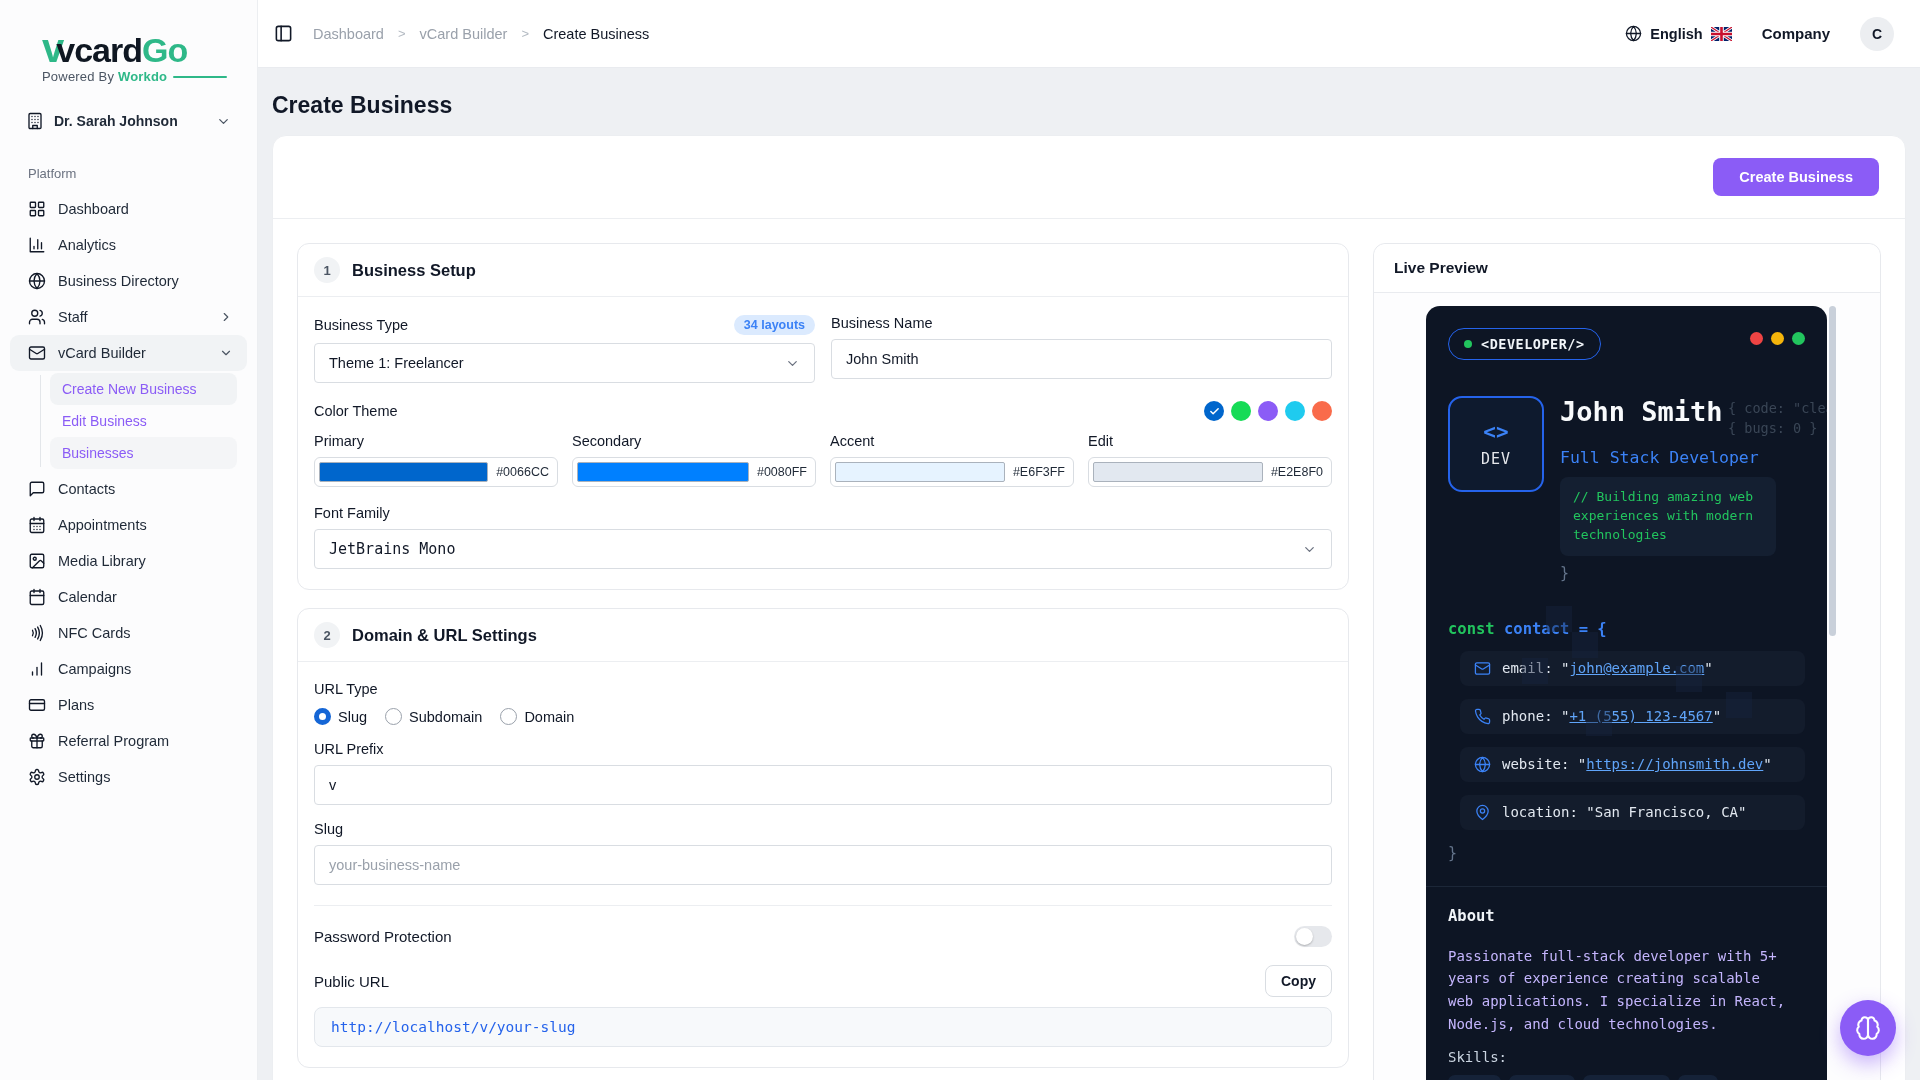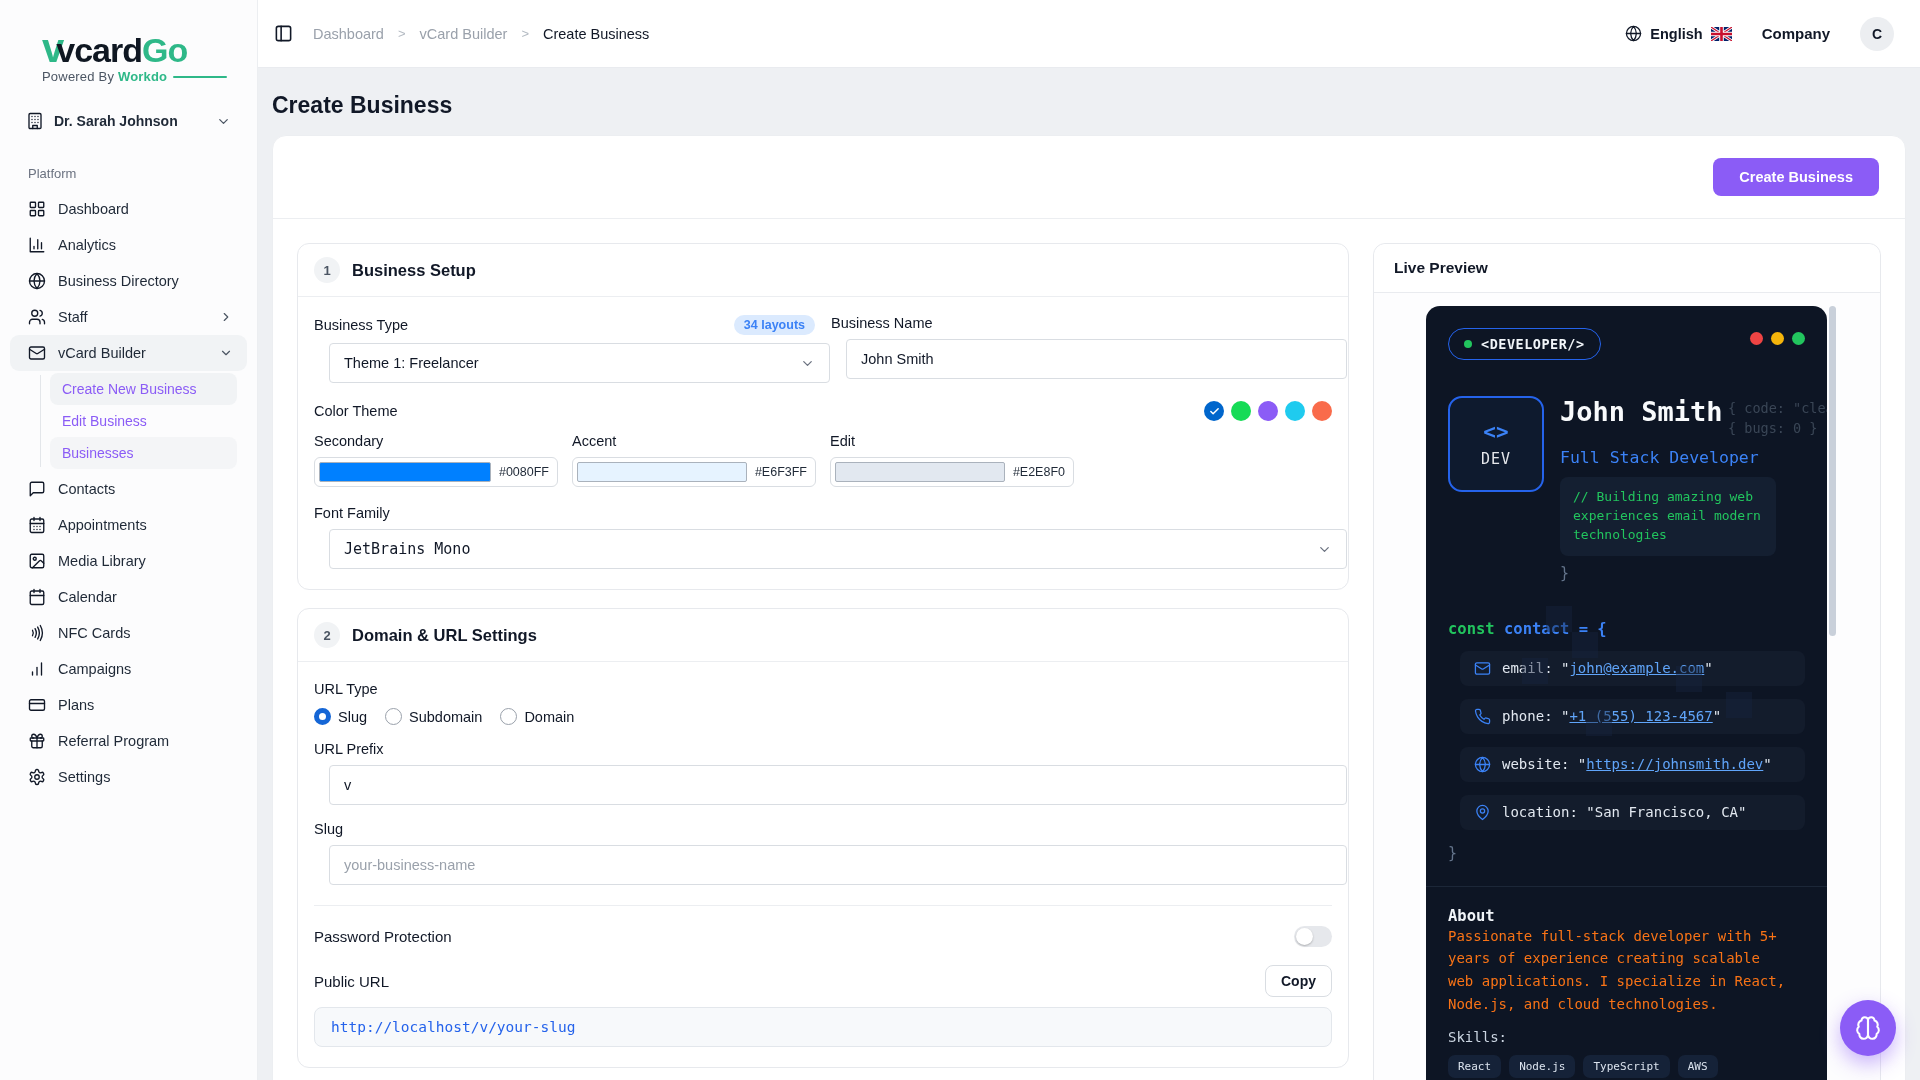--- a/index.html
+++ b/index.html
@@ -59,21 +59,21 @@
   .section { border:1px solid #e7e9ed; border-radius:12px; background:#fff; }
   .sec-head { display:flex; align-items:center; gap:12px; padding:13px 16px; border-bottom:1px solid #eceef1; }
   .step-badge { width:26px; height:26px; border-radius:50%; background:#f1f3f5; color:#4b5563; font-size:13px; font-weight:600; display:flex; align-items:center; justify-content:center; }
   .sec-title { font-size:16.5px; font-weight:700; color:#111827; }
   .sec-body { padding:18px 16px 20px 16px; }
 
   .grid-2 { display:grid; grid-template-columns:1fr 1fr; gap:16px; }
   .field-label-row { display:flex; align-items:center; justify-content:space-between; margin-bottom:8px; }
   .field-label { font-size:14.5px; font-weight:500; color:#111827; }
   .badge-blue { background:#dbeafe; color:#3b82f6; font-size:12.5px; font-weight:600; padding:3px 10px; border-radius:999px; }
-  .select, .input { height:40px; border:1px solid #d9dde2; border-radius:4px; background:#fff; display:flex; align-items:center; padding:0 14px; font-size:14.5px; color:#111827; width:100%;margin-left:15px; }
+  .select, .input { height:40px; border:1px solid #d9dde2; border-radius:4px; background:#fff; display:flex; align-items:center; padding:0 14px; font-size:14.5px; color:#111827; width:100%; }
   .select { justify-content:space-between; cursor:pointer; }
   input.input { font-family:"Liberation Sans", sans-serif; outline:none; }
   input.input::placeholder { color:#9aa1ab; }
   .chev { color:#6b7280; }
 
   .color-theme-row { display:flex; align-items:center; justify-content:space-between; margin:18px 0 12px 0; }
   .dots { display:flex; gap:7px; }
   .dot { width:20px; height:20px; border-radius:50%; cursor:pointer; display:flex; align-items:center; justify-content:center; color:#fff; }
   .grid-4 { display:grid; grid-template-columns:repeat(4,1fr); gap:14px; }
   .swatch-field .field-label { display:block; margin-bottom:8px; }
@@ -126,21 +126,21 @@
   .brace { color:#64748b; font-size:15px; margin-top:8px; }
   .contact-open { margin-top:38px; font-size:15.5px; font-weight:700; }
   .kw { color:#22c55e; } .ident { color:#3b82f6; }
   .c-row { margin:13px 0 0 12px; background:#131c2c; border-radius:8px; padding:9px 14px; display:flex; align-items:center; gap:11px; }
   .c-ic { color:#3b82f6; flex:none; }
   .c-txt { font-size:14px; color:#e2e8f0; white-space:nowrap; }
   .c-link { color:#60a5fa; text-decoration:underline; cursor:pointer; }
   .c-close { margin-top:14px; }
   .dev-divider { border-top:1px solid #1c2738; margin:24px -22px 0 -22px; }
   .about-title { margin-top:20px; font-size:15.5px; font-weight:700; color:#f1f5f9; }
-  .about-text { margin-top:0; width:340px; font-size:14px; color:#f97316; line-height:1.62; }
+  .about-text { margin-top:20px; width:340px; font-size:14px; color:#c4b5fd; line-height:1.62; }
   .skills-label { margin-top:14px; font-size:14px; color:#cbd5e1; }
   .chips { display:flex; flex-wrap:wrap; gap:8px; margin-top:10px; max-width:352px; }
   .chip { background:#152238; border-radius:7px; padding:5px 10px; font-size:11px; color:#dbe3ee; white-space:nowrap; }
 
   .fab { position:fixed; right:24px; bottom:24px; width:56px; height:56px; border-radius:50%; background:#8b5cf6; display:flex; align-items:center; justify-content:center; color:#fff; box-shadow:0 8px 20px rgba(139,92,246,.45); cursor:pointer; z-index:20; border:none; }
 </style>
 </head>
 <body>
 
 <aside class="sidebar">
@@ -424,20 +424,27 @@
                   </span>
                 <span class="dot" style="background: rgb(22, 219, 86);"></span>
                 <span class="dot" style="background: rgb(139, 92, 246);"></span>
                 <span class="dot" style="background: rgb(31, 203, 239);"></span>
                 <span class="dot" style="background: rgb(249, 107, 75);"></span>
               </div>
             </div>
 
             <div class="grid-4">
               <div class="swatch-field">
+                <span class="field-label">Primary</span>
+                <div class="swatch-box">
+                    <span class="swatch" style="background: rgb(0, 102, 204);"></span>
+                    <span class="hex">#0066CC</span>
+                  </div>
+              </div>
+              <div class="swatch-field">
                 <span class="field-label">Secondary</span>
                 <div class="swatch-box">
                     <span class="swatch" style="background: rgb(0, 128, 255);"></span>
                     <span class="hex">#0080FF</span>
                   </div>
               </div>
               <div class="swatch-field">
                 <span class="field-label">Accent</span>
                 <div class="swatch-box">
                     <span class="swatch" style="background: rgb(230, 243, 255);"></span>
@@ -547,21 +554,21 @@
                   <span class="sym">&lt;&gt;</span>
                   <span class="alabel">DEV</span>
                 </div>
                 <div class="hero-right">
                   <span class="ghost g1">{ code: "clean" }</span>
                   <span class="ghost g2">{ bugs: 0 }</span>
                   <div class="dev-name">John Smith</div>
                   <div class="dev-role">Full Stack Developer</div>
                   <div class="code-box">
                     <div>// Building amazing web</div>
-                    <div>experiences email modern</div>
+                    <div>experiences with modern</div>
                     <div>technologies</div>
                   </div>
                   <div class="brace">}</div>
                 </div>
               </div>
 
               <div class="contact-open"><span class="kw">const</span><span class="ident"> contact = {</span></div>
 
               <div class="c-row">
                 <span class="c-ic">

